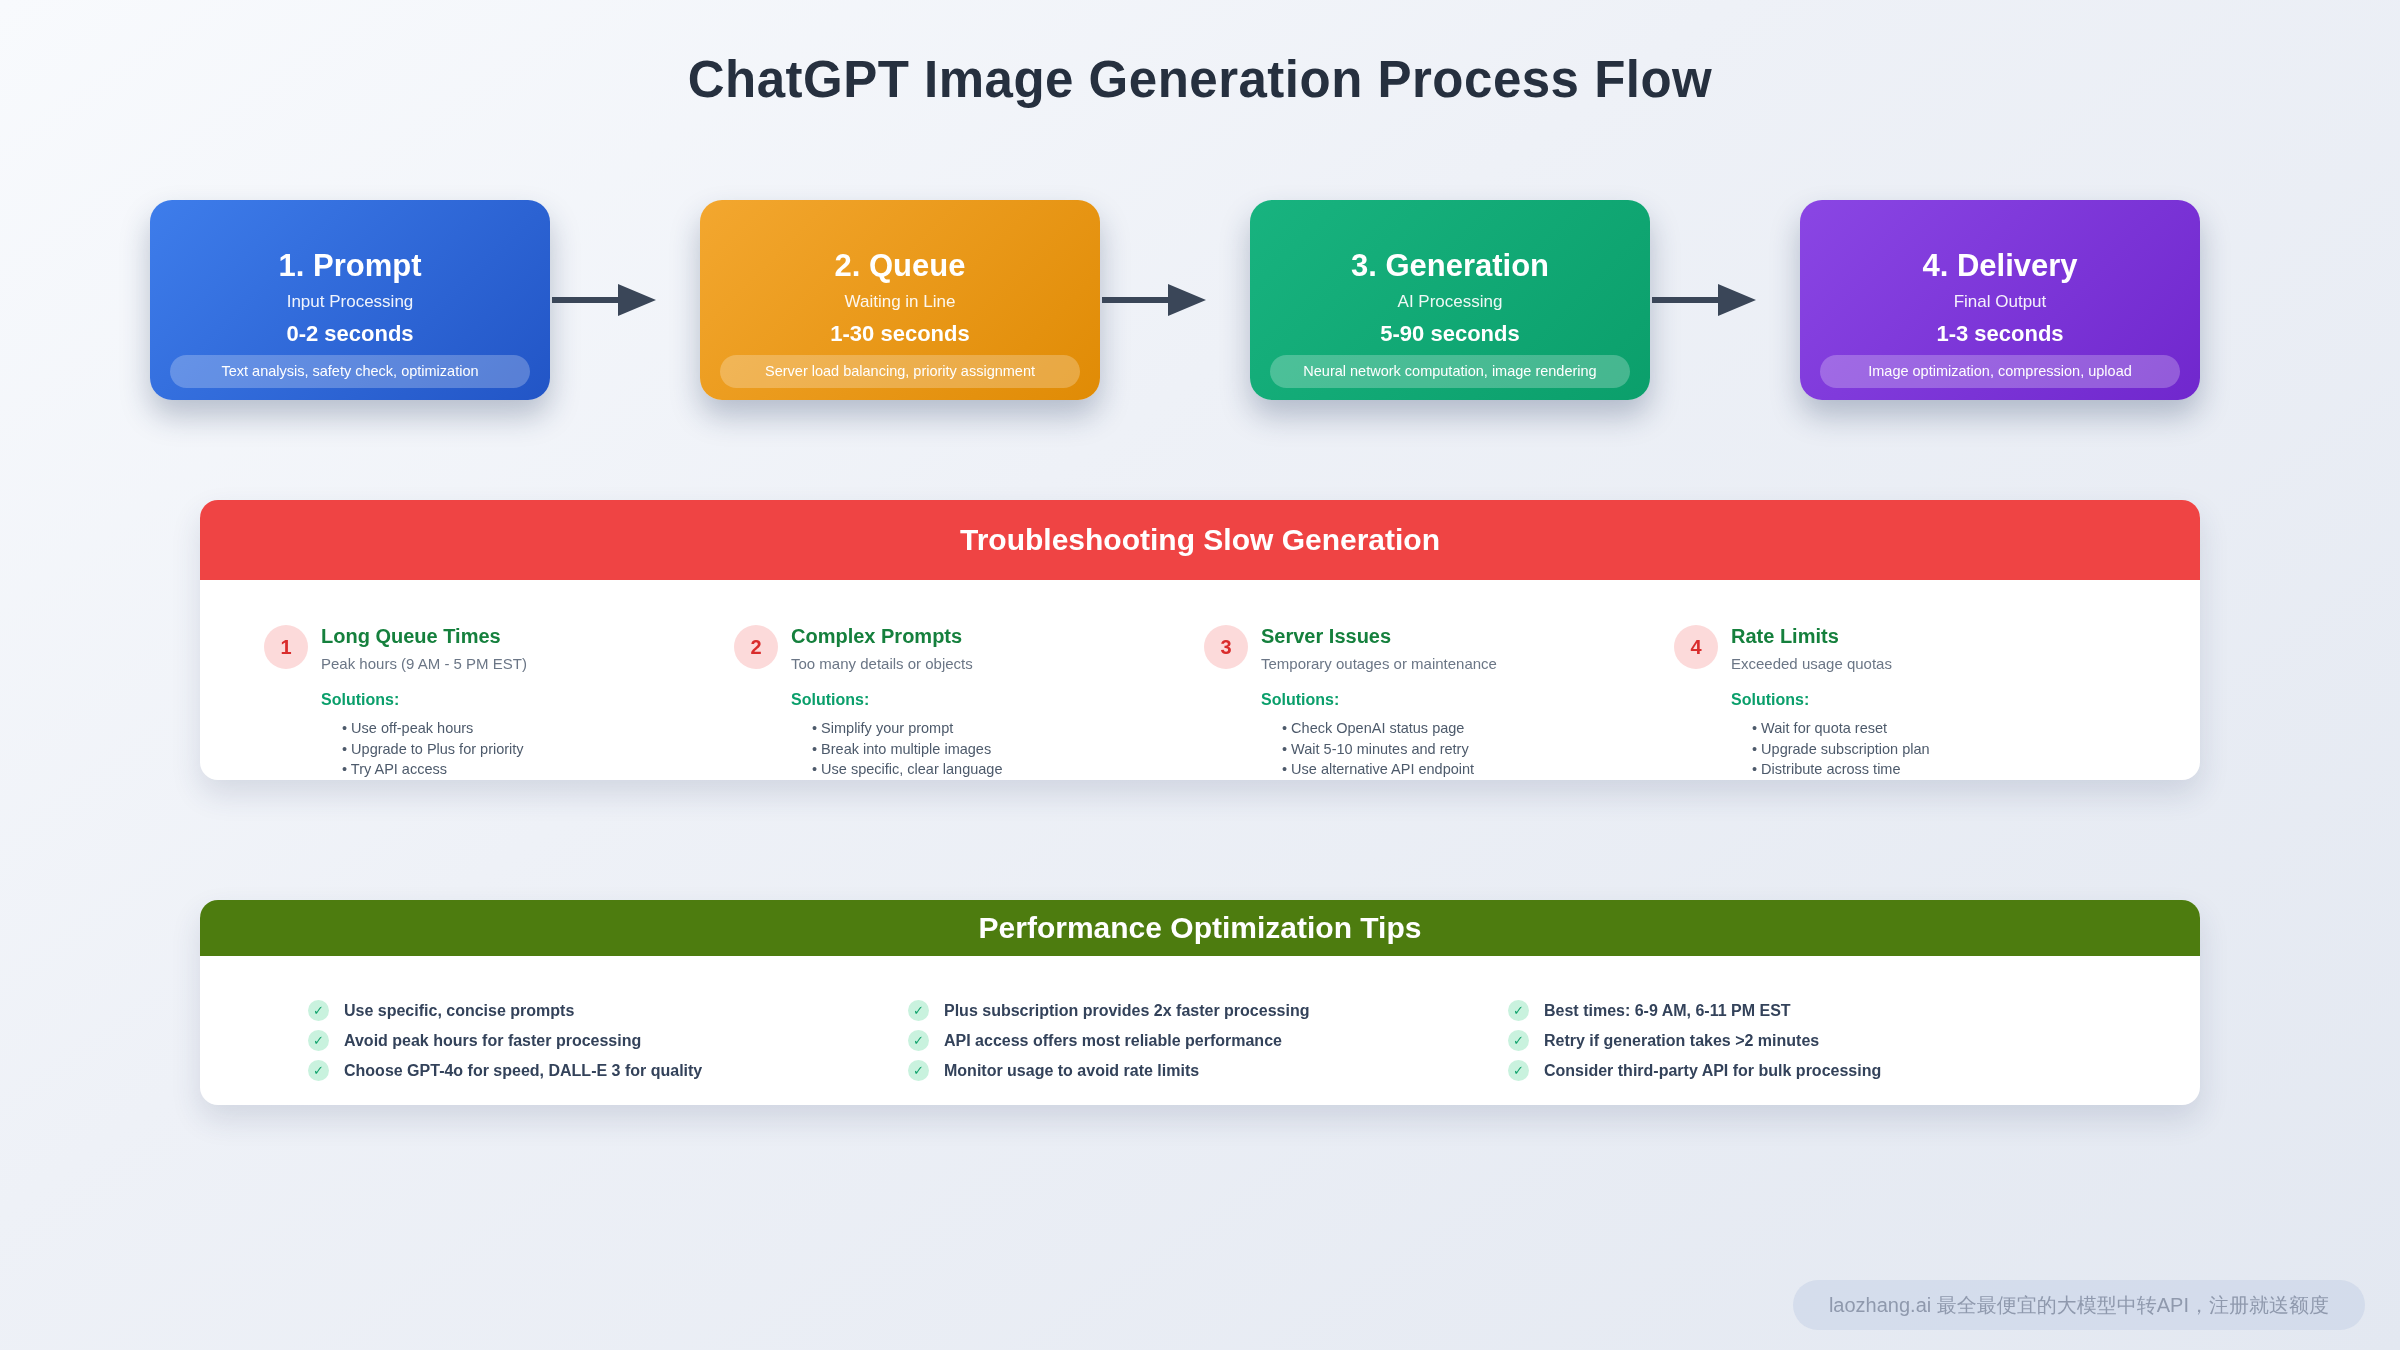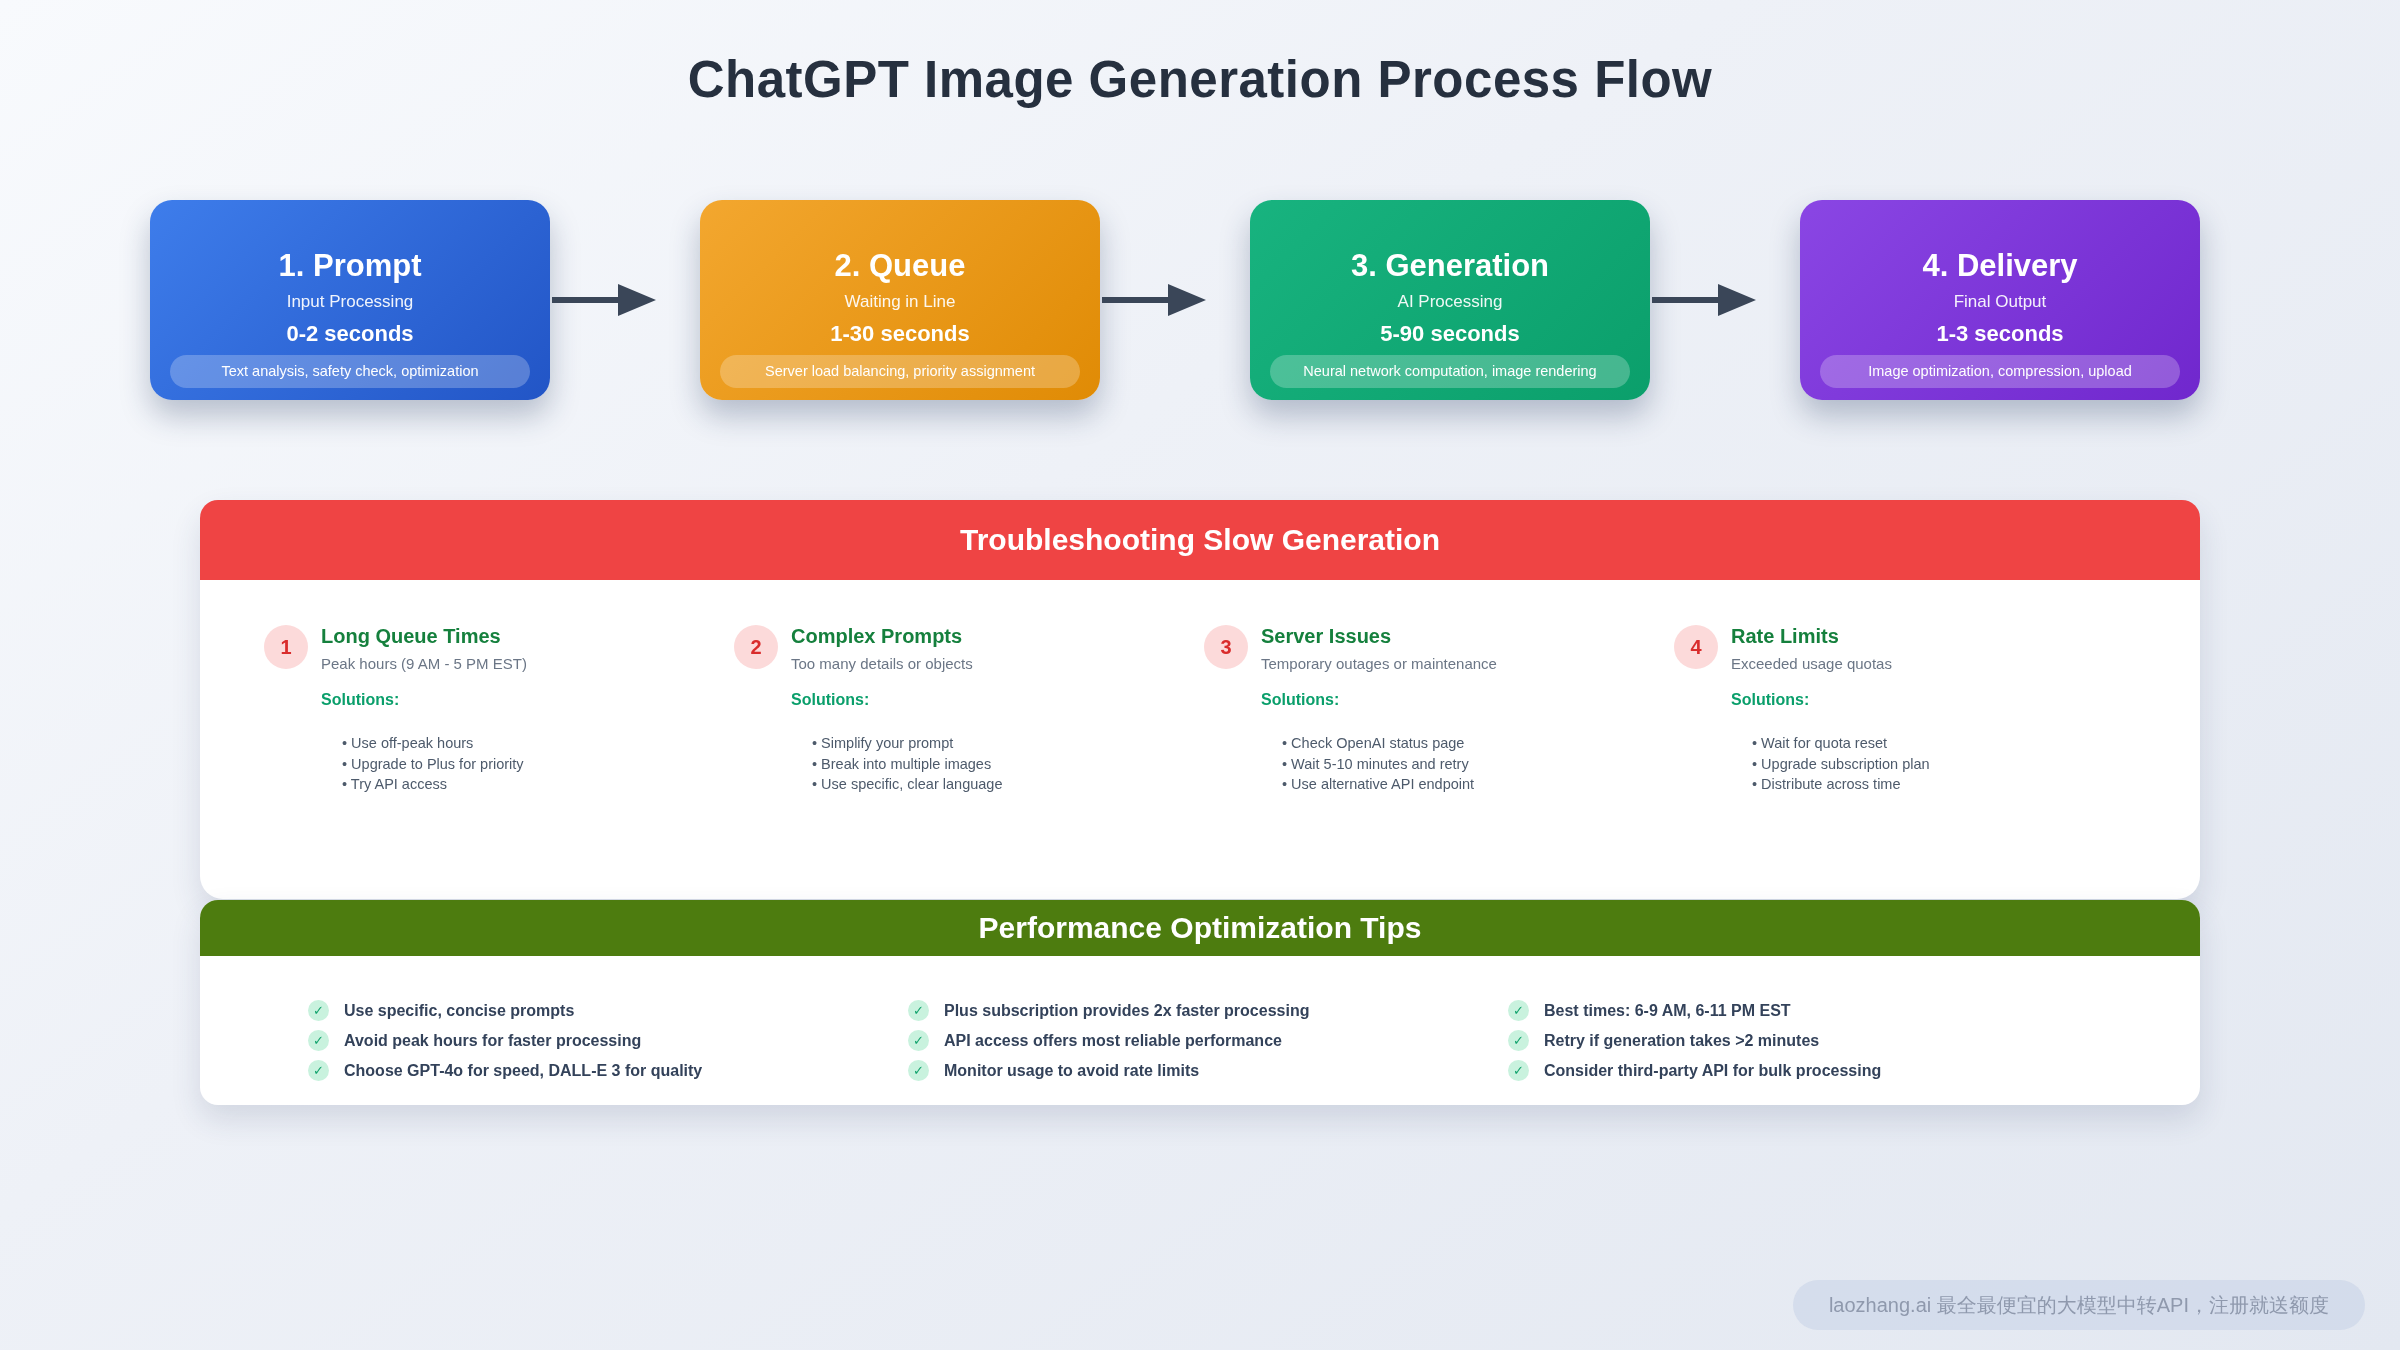--- a/index.html
+++ b/index.html
@@ -37,34 +37,34 @@
   .arrow-0 { left:552px; } .arrow-1 { left:1102px; } .arrow-2 { left:1652px; }
   
   .panel {
     position:absolute; left:200px; width:2000px; background:#fff;
     border-radius:18px; box-shadow:0 14px 30px rgba(40,60,100,.14);
   }
   .panel-header {
     display:flex; align-items:center; justify-content:center;
     border-radius:18px 18px 0 0; color:#fff; font-size:30px; font-weight:bold;
   }
-  .ts-panel  { top:500px; height:399px;border-radius:23px; }
+  .ts-panel  { top:500px; height:280px; }
   .ts-header { height:80px; background:#ef4444; }
   .ts-body   { display:flex; padding:45px 0 0 64px; }
   .issue     { width:470px; display:flex; }
   .badge {
     flex:none; width:44px; height:44px; border-radius:50%;
     background:#fcdada; color:#d92c2c; font-size:20px; font-weight:bold;
     display:flex; align-items:center; justify-content:center;
   }
   .issue-content { margin-left:13px; max-width:380px; }
   .issue-title   { font-size:20px; font-weight:bold; color:#15803d; }
   .issue-cause   { margin-top:7px; font-size:15px; color:#6b7686; }
   .sol-label     { margin-top:19px; font-size:16px; font-weight:bold; color:#0a9f6b; }
-  .sol-list      { margin-top:24px; padding-left:21px; }
+  .sol-list      { margin-top:9px; padding-left:21px; }
   .sol-item      { font-size:14.5px; color:#4d5a6b; line-height:20.5px; }
   .sol-item::before { content:"• "; }
   
   .tips-panel  { top:900px; height:205px; }
   .tips-header { height:56px; background:#4d7c0f; }
   .tips-body   { display:flex; padding:44px 0 0 108px; }
   .tip-col     { width:600px; }
   .tip         { display:flex; align-items:center; margin-bottom:9px; height:21px; }
   .tip-check {
     flex:none; width:21px; height:21px; border-radius:50%;

